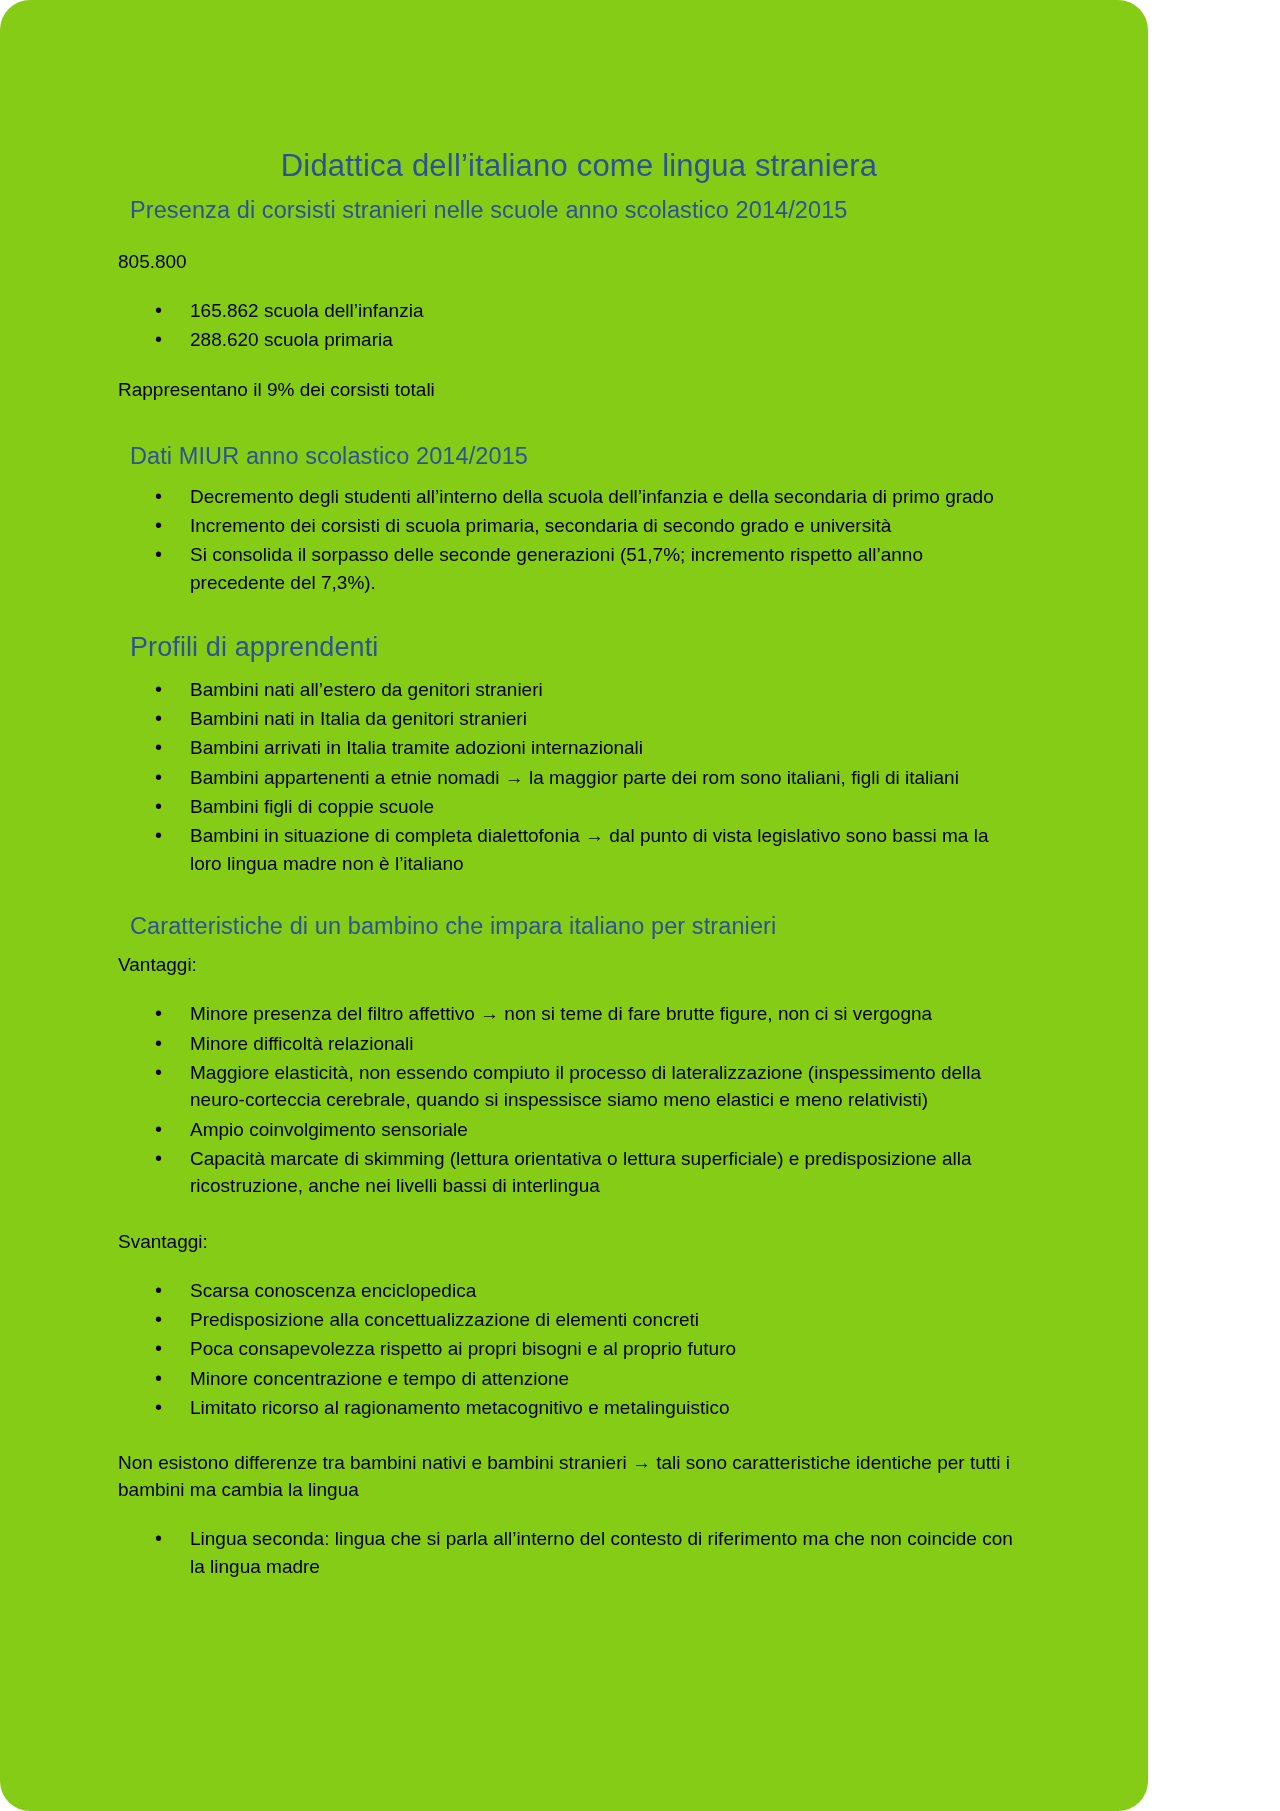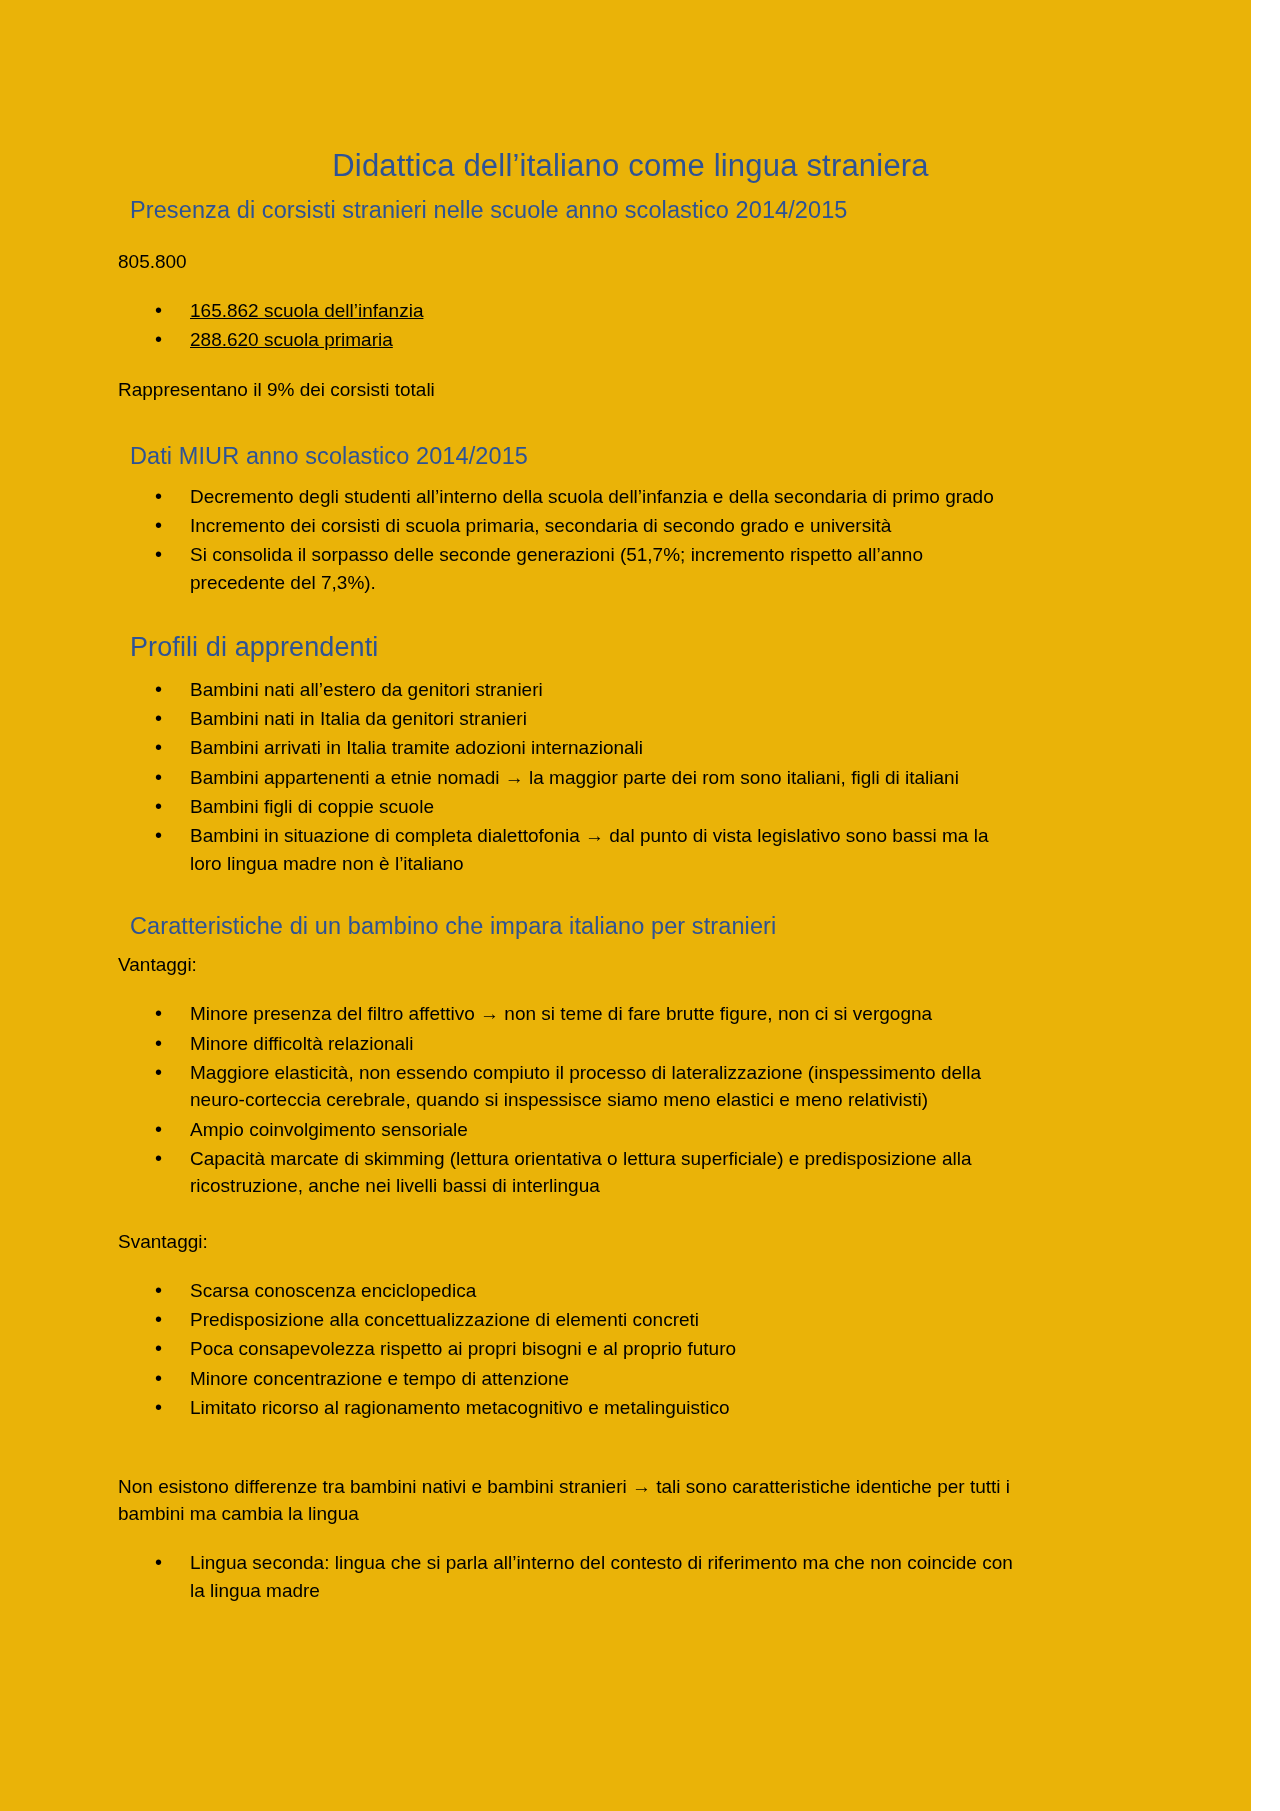--- a/index.html
+++ b/index.html
@@ -7,25 +7,26 @@
     padding: 0;
     background: #ffffff;
   }
   body {
     width: 1280px;
     min-height: 1811px;
     font-family: "Liberation Sans", sans-serif;
     color: #000000;
   }
   .page {
-    width: 1251px;
+    width: 1148px;
     min-height: 1811px;
     box-sizing: border-box;
     padding: 148px 108px 60px 118px;
-    background: #eab308;
+    background: #84cc16;
+    border-radius: 30px;
   }
   .doc-title {
     text-align: center;
     color: #2E5395;
     font-size: 31px;
     font-weight: 400;
     line-height: 1.15;
     margin: 0 0 8px 0;
     letter-spacing: 0.2px;
   }
@@ -67,22 +68,22 @@
   }
   ul.bullets > li::before {
     content: "\2022";
     position: absolute;
     left: 37px;
     top: -1px;
     font-size: 20px;
     line-height: inherit;
     color: #000000;
   }
-  .block-narrow { max-width: 895px; text-decoration: underline; }
-  .block-wide { max-width: 900px; margin-top: 24px; }
+  .block-narrow { max-width: 895px; }
+  .block-wide { max-width: 900px; }
 </style>
 </head>
 <body>
 
 <div class="page">
 
   <h1 class="doc-title">Didattica dell’italiano come lingua straniera</h1>
 
   <h2 class="h-blue h-sub">Presenza di corsisti stranieri nelle scuole anno scolastico 2014/2015</h2>
 

